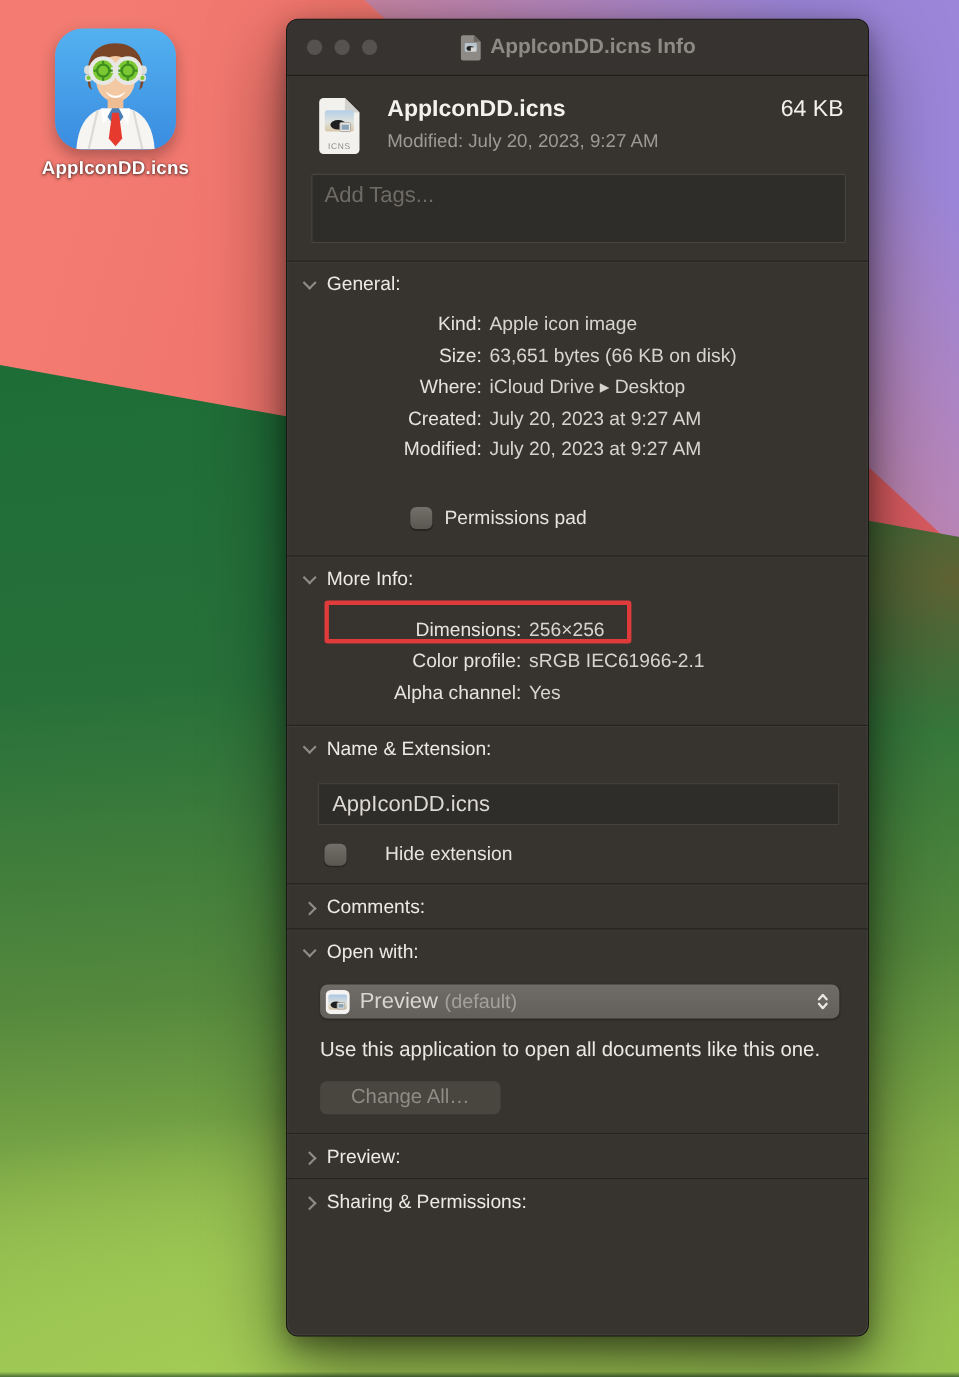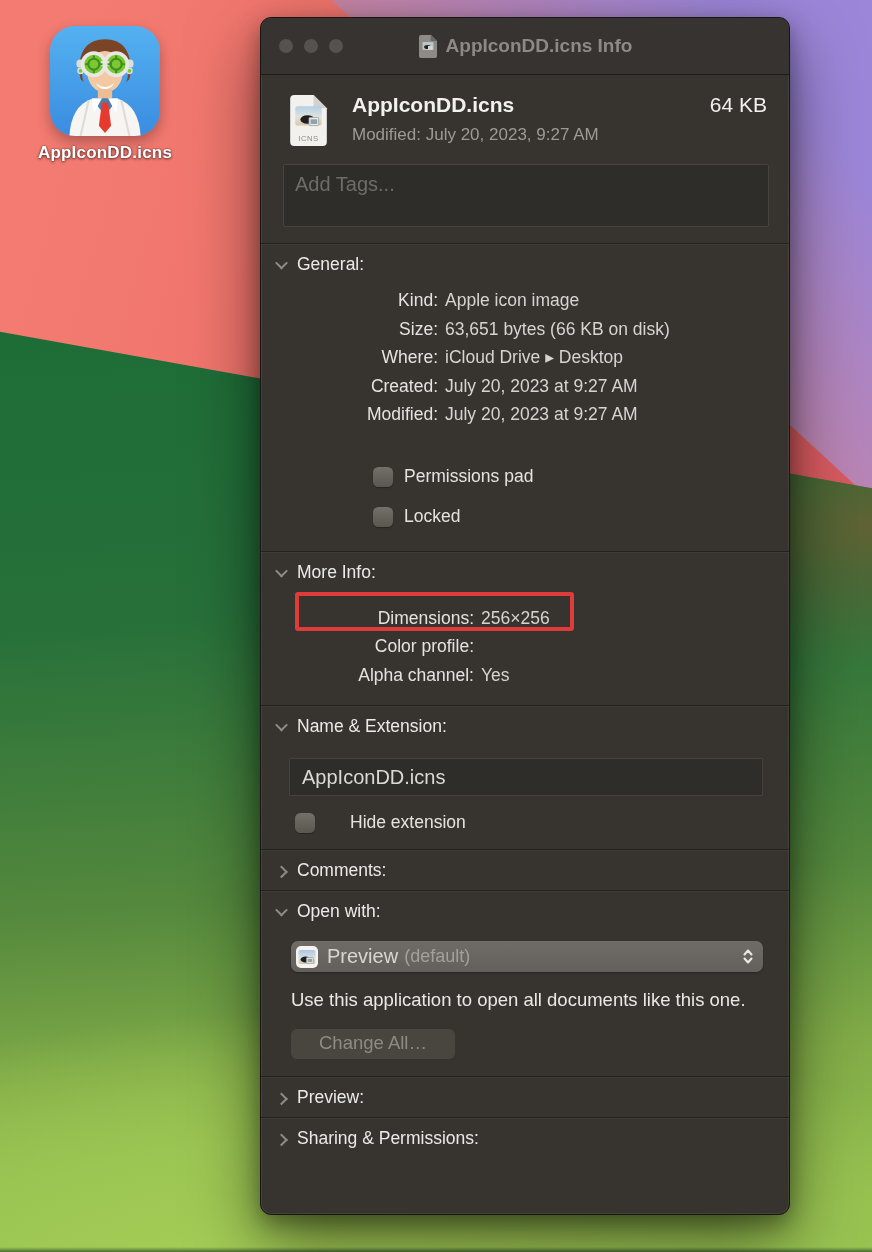--- a/index.html
+++ b/index.html
@@ -29,21 +29,21 @@
     background:linear-gradient(180deg,#54b1f0,#3a8ce0); box-shadow:0 6px 14px rgba(0,0,0,.28); overflow:hidden; }
   .desktop-label { margin-top:7px; font-size:17px; font-weight:700; color:#ffffff;
     text-shadow:0 1px 3px rgba(0,0,0,.65), 0 0 2px rgba(0,0,0,.4); letter-spacing:.2px; }
 
   
   .window { position:absolute; left:260px; top:17px; width:530px; height:1198px; z-index:10;
     background:#373430; border:1px solid #181613; border-radius:11px;
     box-shadow:0 0 0 1px rgba(255,255,255,.07) inset, 0 28px 70px rgba(0,0,0,.5), 0 8px 22px rgba(0,0,0,.35);
     overflow:hidden; color:#e6e4e0; }
 
-  .titlebar { height:57px; display:flex; align-items:center; position:relative;
+  .titlebar { height:51px; display:flex; align-items:center; position:relative;
     border-bottom:1px solid #1e1c19; background:#363330; }
   .lights { display:flex; gap:11px; margin-left:18px; }
   .light { width:14px; height:14px; border-radius:50%; background:#555250; }
   .titlewrap { position:absolute; left:0; right:0; display:flex; align-items:center; justify-content:center; gap:8px; pointer-events:none; }
   .titlebar-title { font-size:19px; font-weight:700; color:#8d8a85; }
 
   .infoheader { display:flex; align-items:flex-start; padding:18px 22px 14px 20px; }
   .infoheader .meta { flex:1; margin-left:16px; }
   .name-row { display:flex; align-items:baseline; }
   .file-name { font-size:21px; font-weight:700; color:#f3f1ee; flex:1; }
@@ -212,39 +212,36 @@
         <div class="row">
             <span class="lbl">Modified:</span>
             <span class="val">July 20, 2023 at 9:27 AM</span>
           </div>
       </div>
       <div class="checkgroup">
         <div class="checkrow">
           <span class="checkbox"></span>
           <span class="cklabel">Permissions pad</span>
         </div>
-        <div class="checkrow">
-          <span class="checkbox"></span>
-          <span class="cklabel">Locked</span>
-        </div>
       </div>
     </div>
 
     <div class="section sec-moreinfo">
       <div class="sec-head">
         <span class="chev down"></span>
         <span class="sec-title">More Info:</span>
       </div>
       <div class="rows">
         <div class="row">
             <span class="lbl">Dimensions:</span>
             <span class="val">256×256</span>
           </div>
         <div class="row">
             <span class="lbl">Color profile:</span>
+            <span class="val">sRGB IEC61966-2.1</span>
           </div>
         <div class="row">
             <span class="lbl">Alpha channel:</span>
             <span class="val">Yes</span>
           </div>
       </div>
       <div class="hl-box" style="border-color: rgb(223, 59, 59);"></div>
     </div>
 
     <div class="section">

